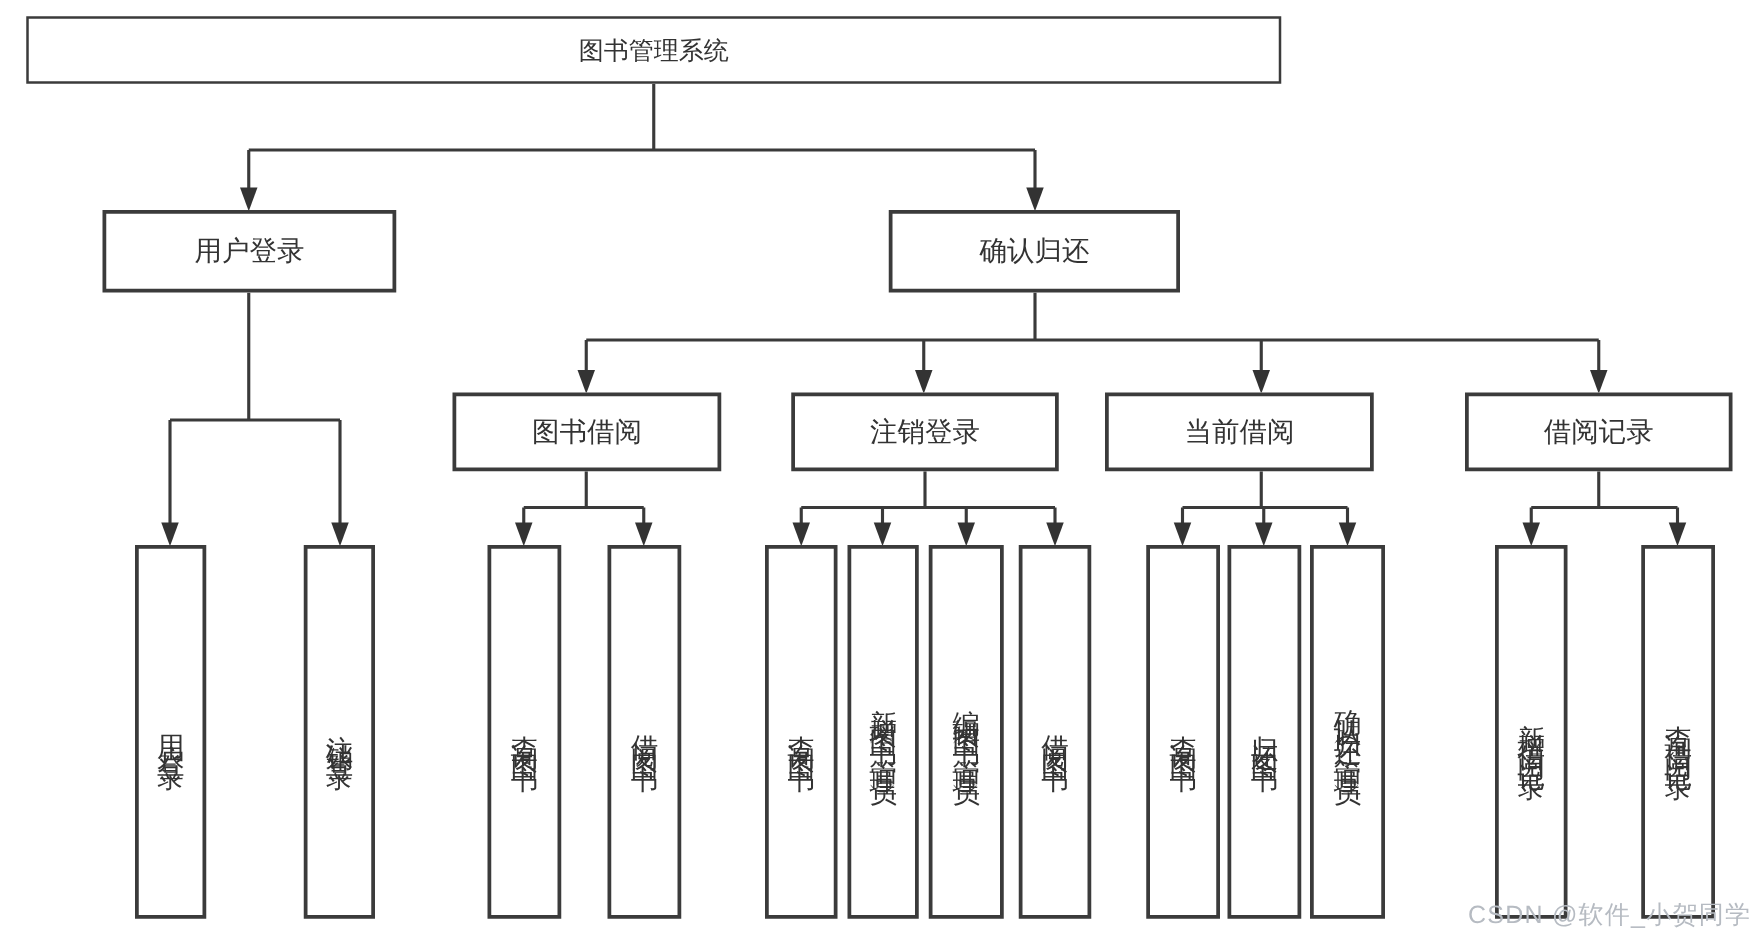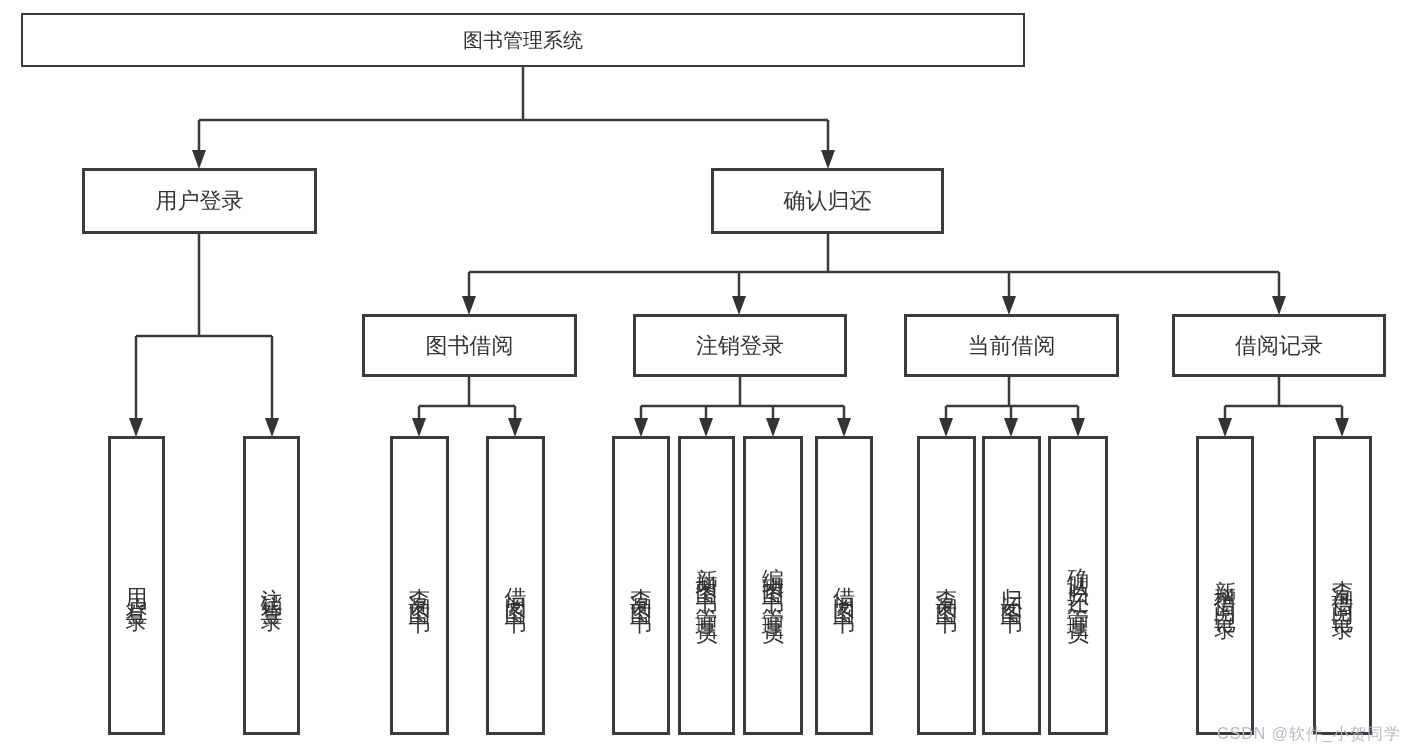--- a/index.html
+++ b/index.html
@@ -26,21 +26,21 @@
   .box.leaf .lbl{
     writing-mode:vertical-rl;
     letter-spacing:8px;
     line-height:1;
     white-space:nowrap;
   }
   .lbl{display:block;}
   .watermark{
     position:absolute;
     right:4px;bottom:2px;
-    font-size:16px;
+    font-size:20px;
     color:#b6bbc2;
     letter-spacing:1px;
     z-index:3;
     white-space:nowrap;
   }
 </style>
 </head>
 <body>
 
 <div class="canvas">
@@ -94,21 +94,21 @@
   <div class="box l2" style="left:711px;top:168px;width:233px;height:66px">
     <span class="lbl">确认归还</span>
   </div>
 
   <div class="box l3" style="left:362px;top:314px;width:215px;height:63px">
     <span class="lbl">图书借阅</span>
   </div>
   <div class="box l3" style="left:633px;top:314px;width:214px;height:63px">
     <span class="lbl">注销登录</span>
   </div>
-  <div class="box l3" style="left:904px;top:314px;width:215px;height:63px">
+  <div class="box l3" style="left:884px;top:314px;width:215px;height:63px">
     <span class="lbl">当前借阅</span>
   </div>
   <div class="box l3" style="left:1172px;top:314px;width:214px;height:63px">
     <span class="lbl">借阅记录</span>
   </div>
 
   <div class="box leaf" style="left:108px;top:436px;width:57px;height:299px">
     <span class="lbl">用户登录</span>
   </div>
   <div class="box leaf" style="left:243px;top:436px;width:57px;height:299px">

